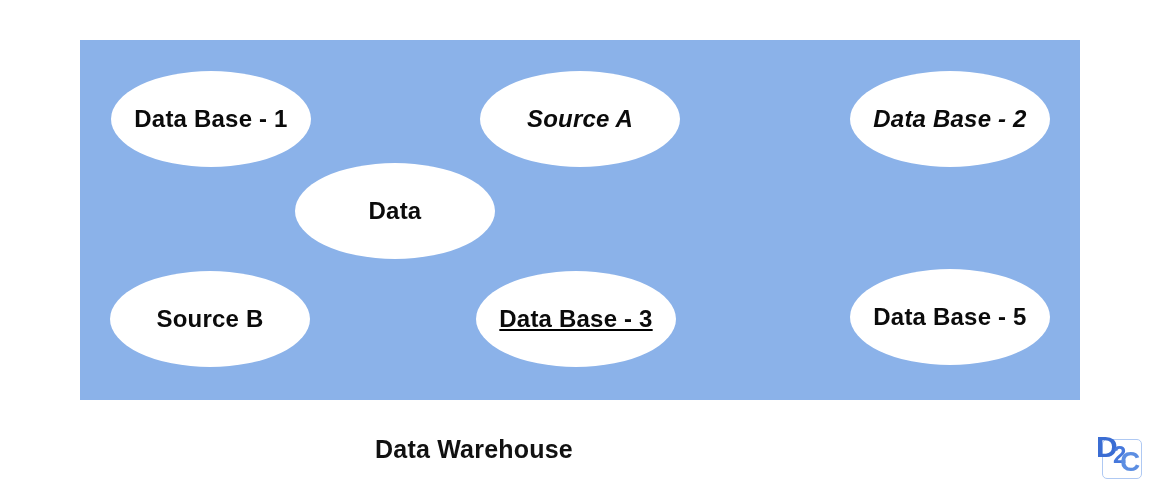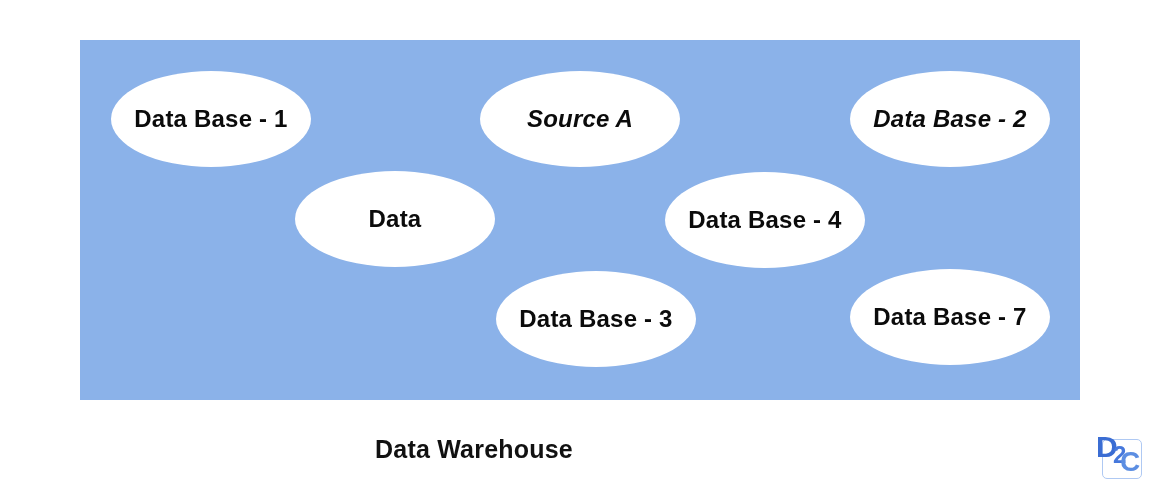--- a/index.html
+++ b/index.html
@@ -37,24 +37,24 @@
     font-weight: 600;
     color: #0B0B0B;
     letter-spacing: 0.2px;
     white-space: nowrap;
     text-align: right;
   }
   
   .pos-db1     { left: 31px;  top: 31px;  }
   .pos-sourceA { left: 400px; top: 31px; font-style: italic;  }
   .pos-db2     { left: 770px; top: 31px; font-style: italic;  }
-  .pos-data    { left: 215px; top: 131px; }
+  .pos-data    { left: 215px; top: 123px; }
   .pos-db4     { left: 585px; top: 132px; }
   .pos-sourceB { left: 30px;  top: 231px; }
-  .pos-db3     { left: 416px; top: 231px; }
+  .pos-db3     { left: 396px; top: 231px; text-decoration: underline; }
   .pos-db5     { left: 770px; top: 229px; }
 
   .caption {
     position: absolute;
     left: 0;
     top: 435px;
     width: 948px;
     text-align: center;
     font-size: 25px;
     font-weight: 700;
@@ -116,31 +116,31 @@
   </div>
 
   <div class="ellipse pos-db2">
     <span class="label">Data Base - 2</span>
   </div>
 
   <div class="ellipse pos-data">
     <span class="label">Data</span>
   </div>
 
-  <div class="ellipse pos-db4">
-    <span class="label">Data Base - 4</span>
+
+  <div class="ellipse pos-sourceB">
+    <span class="label">Source B</span>
   </div>
-
 
   <div class="ellipse pos-db3">
     <span class="label">Data Base - 3</span>
   </div>
 
   <div class="ellipse pos-db5">
-    <span class="label">Data Base - 7</span>
+    <span class="label">Data Base - 5</span>
   </div>
 
 </div>
 
 <div class="caption">Data Warehouse</div>
 
 <div class="logo">
   <span class="logo-frame"></span>
   <span class="letter letter-d">D</span>
   <span class="letter letter-2">2</span>

